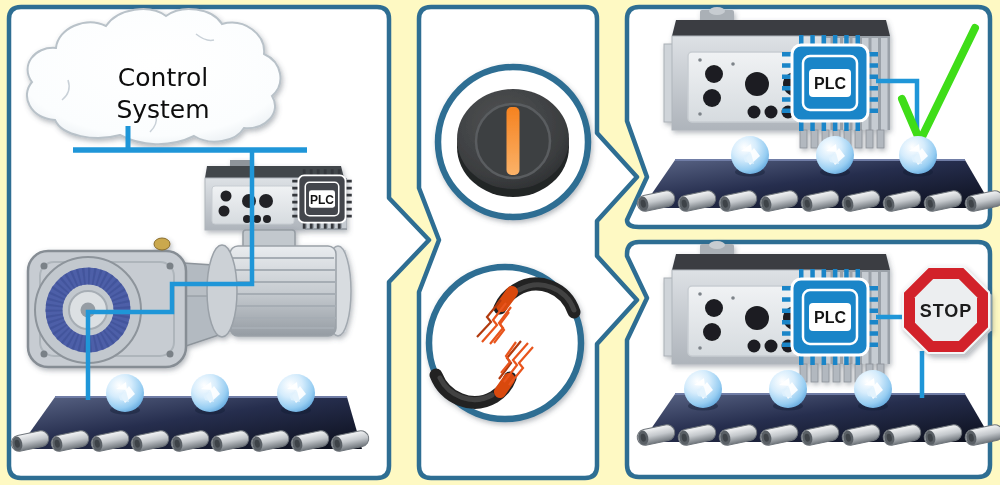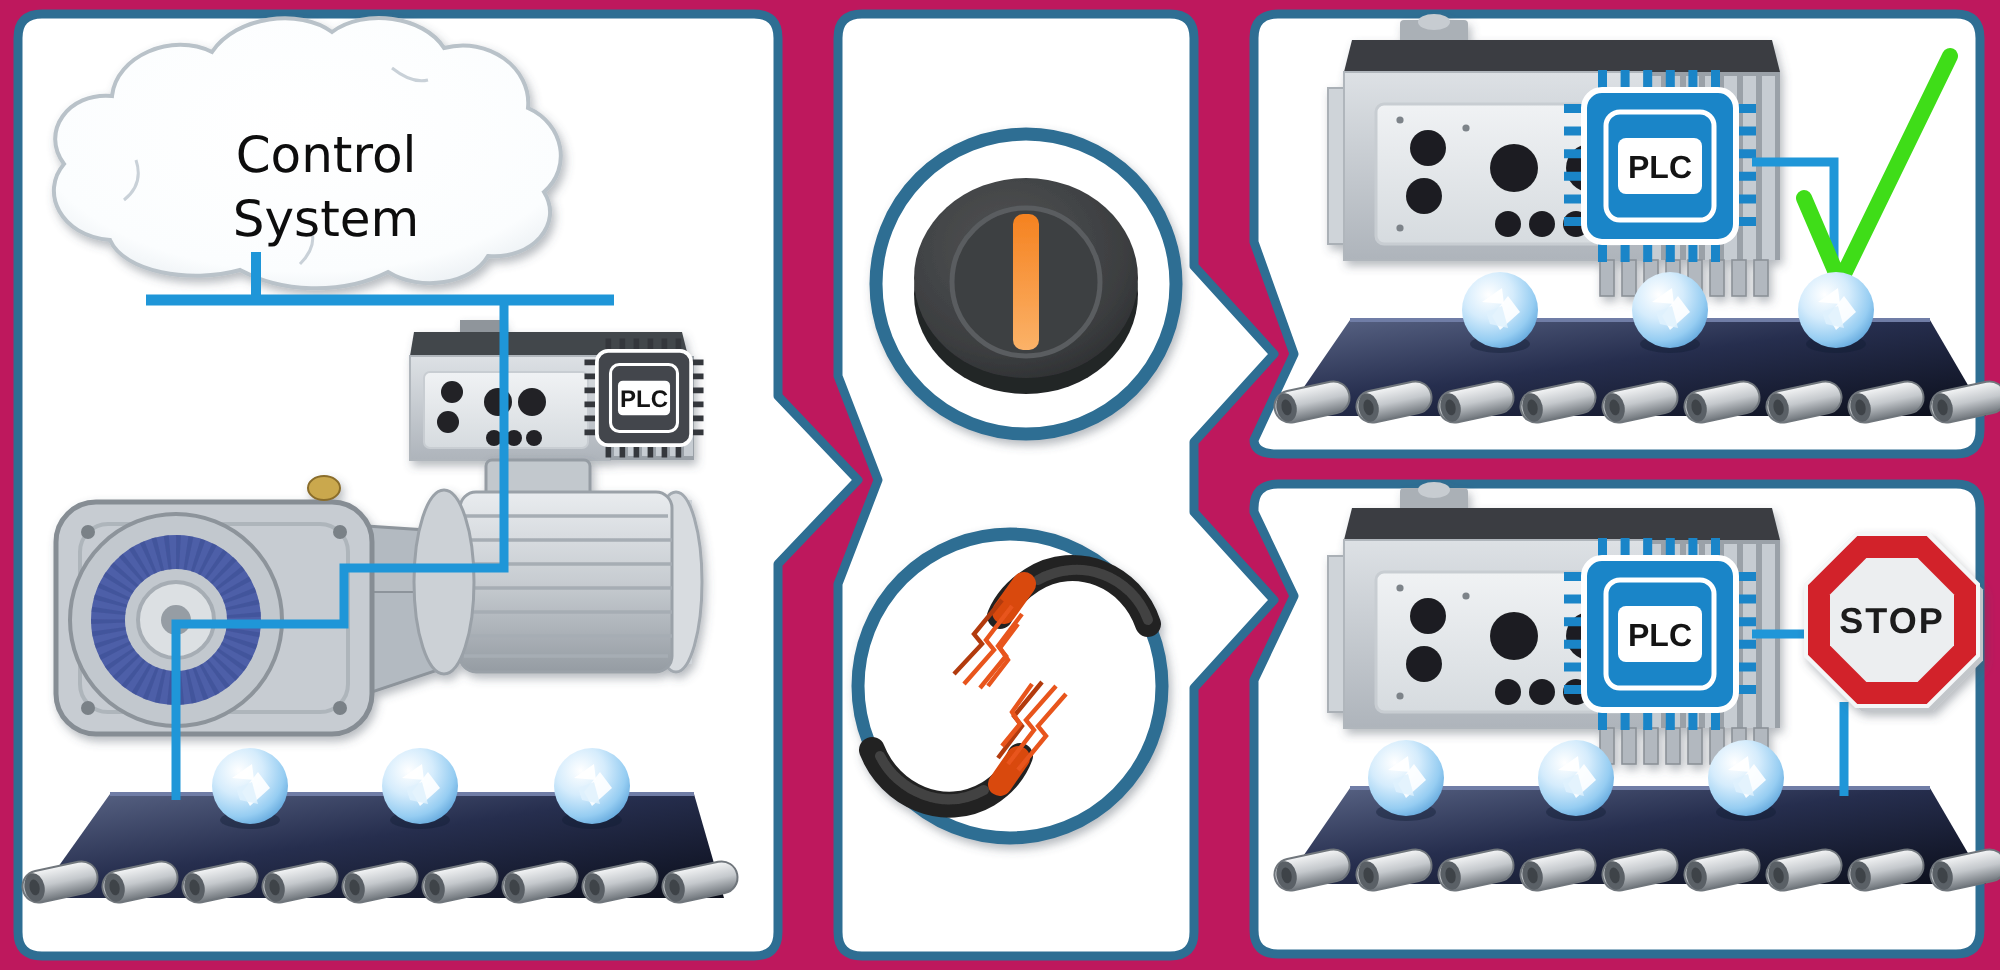--- a/index.html
+++ b/index.html
@@ -1,16 +1,16 @@
 <!DOCTYPE html>
 <html><head>
 <meta charset="utf-8">
 <style>
   html,body{margin:0;padding:0;background:#ffffff;}
-  .stage{position:relative;width:1000px;height:485px;background:#be185d;overflow:hidden;
+  .stage{position:relative;width:1000px;height:485px;background:#fef9c3;overflow:hidden;
          font-family:"DejaVu Sans",sans-serif;}
   .stage svg{position:absolute;left:0;top:0;}
   text{user-select:none;}
   .cloud-label{font-family:"DejaVu Sans",sans-serif;font-size:25px;fill:#0d0d0d;}
   .plc-label{font-family:"Liberation Sans",sans-serif;font-weight:bold;fill:#141414;}
   .stop-label{font-family:"Liberation Sans",sans-serif;font-weight:bold;fill:#1b1b1b;letter-spacing:1px;}
 </style>
 </head>
 <body>
 

